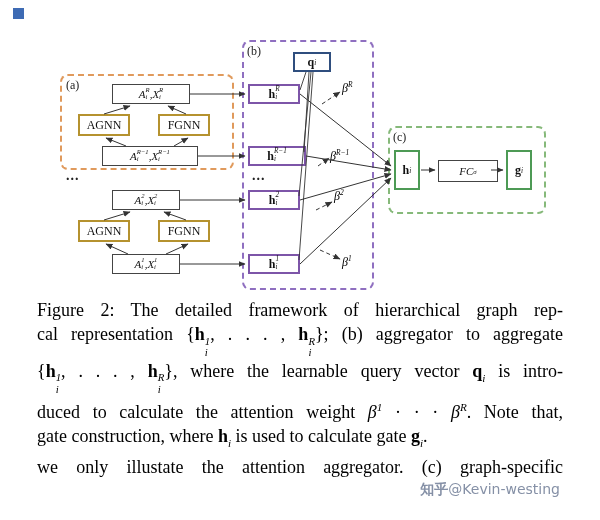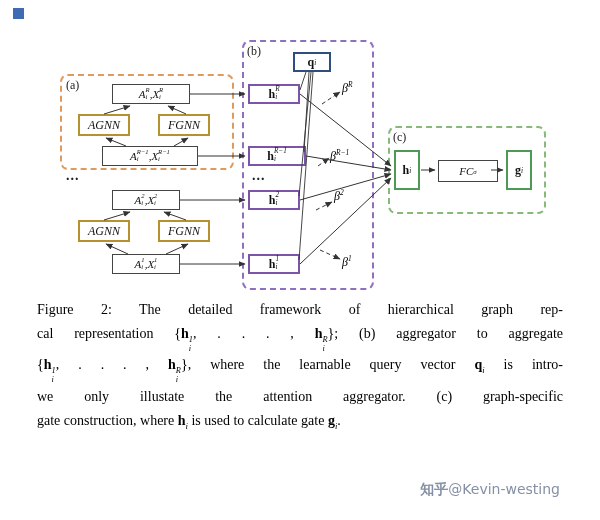--- a/index.html
+++ b/index.html
@@ -7,31 +7,31 @@
   body{width:600px;height:520px;font-family:"Liberation Serif",serif}
   #page{position:relative;width:600px;height:520px;background:#fff;overflow:hidden}
   .bullet{position:absolute;left:13px;top:8px;width:11px;height:11px;background:#3e6bb4}
   .panel-outline{position:absolute;border-radius:8px}
   .panel-outline.a{left:60px;top:74px;width:174px;height:96px;border:2px dashed #e09a5c}
   .panel-outline.b{left:242px;top:40px;width:132px;height:250px;border:2px dashed #8f6fc0}
   .panel-outline.c{left:388px;top:126px;width:158px;height:88px;border:2px dashed #86b97a}
   .plabel{position:absolute;font-size:12px;color:#222}
   .bx{position:absolute;display:flex;align-items:center;justify-content:center;background:#fff;border:1px solid #444;font-size:11px;color:#111;z-index:2}
   .bx.it{font-style:italic}
-  .gnn{border:2px solid #b5922f;font-style:italic;font-size:12px}
+  .gnn{border:2px solid #b5922f;font-size:12px}
   .qb{border:2px solid #2f4e7e;font-weight:bold;font-size:12px}
   .hb{border:2px solid #7d55a8;font-weight:bold;font-size:12px}
   .gb{border:2px solid #4d9a55;font-weight:bold;font-size:12px}
   .dots{position:absolute;font-size:14px;font-weight:bold;letter-spacing:1px;color:#222}
   .mlabel{position:absolute;font-size:12px;font-style:italic;color:#000000;z-index:3}
   sup,sub{font-size:0.62em;font-style:italic;font-weight:normal}
   .supsub{display:inline-flex;flex-direction:column;align-items:flex-start;font-size:0.60em;line-height:1.05;vertical-align:-0.45em;font-style:italic;font-weight:normal}
   .bb{font-weight:bold}
   .ii{font-style:italic}
-  #caption{position:absolute;left:37px;top:298px;width:526px;font-size:14px;line-height:24px;color:#000}
+  #caption{position:absolute;left:37px;top:298px;width:526px;font-size:18px;line-height:24px;color:#000}
   .cap-line{text-align:justify;text-align-last:justify}
   .cap-line.last{text-align-last:left}
   #watermark{position:absolute;right:40px;top:481px;font-family:"DejaVu Sans",sans-serif;font-size:14px;color:#8590a6}
   #watermark .brand{font-weight:bold}
   svg.arrows{position:absolute;left:0;top:0;z-index:4;pointer-events:none}
 </style>
 </head>
 <body>
 
 <div id="page">
@@ -210,21 +210,22 @@
           <span>R</span>
           <span>i</span>
         </span><span>}; (b) aggregator to aggregate</span></div>
       <div class="cap-line"><span>{</span><span class="bb">h</span><span class="supsub">
           <span>1</span>
           <span>i</span>
         </span><span>, . . . , </span><span class="bb">h</span><span class="supsub">
           <span>R</span>
           <span>i</span>
         </span><span>}, where the learnable query vector </span><span class="bb">q</span><sub>i</sub><span> is intro-</span></div>
+      <div class="cap-line"><span>duced to calculate the attention weight </span><span class="ii">β</span><sup>1</sup><span> · · · </span><span class="ii">β</span><sup>R</sup><span>. Note that,</span></div>
+      <div class="cap-line last"><span>gate construction, where </span><span class="bb">h</span><sub>i</sub><span> is used to calculate gate </span><span class="bb">g</span><sub>i</sub><span>.</span></div>
       <div class="cap-line"><span>we only illustate the attention aggregator. (c) graph-specific</span></div>
-      <div class="cap-line last"><span>gate construction, where </span><span class="bb">h</span><sub>i</sub><span> is used to calculate gate </span><span class="bb">g</span><sub>i</sub><span>.</span></div>
     </div>
 
   <div id="watermark">
     <span class="brand">知乎</span><span>@Kevin-westing</span>
   </div>
 
 </div>
 
 </body></html>

